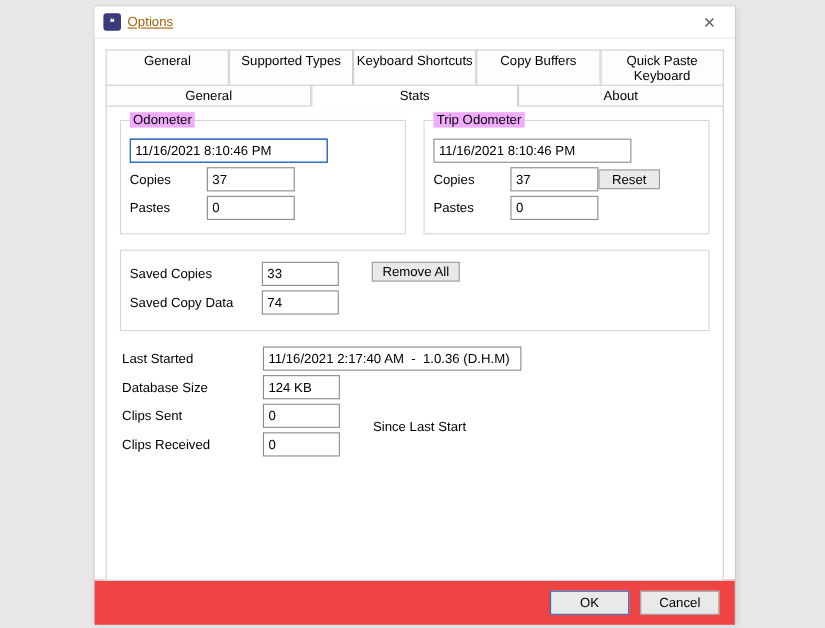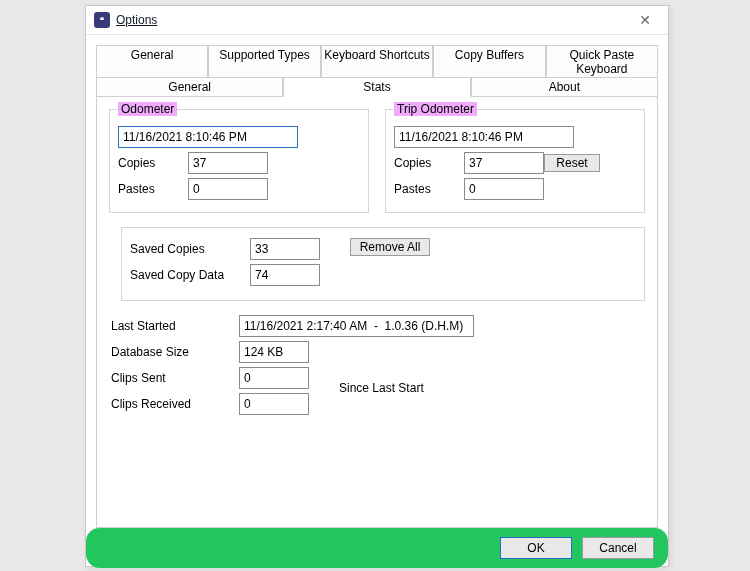--- a/index.html
+++ b/index.html
@@ -35,21 +35,21 @@
     border-radius: 3px;
     display: flex;
     align-items: center;
     justify-content: center;
     color: #fff;
     font-size: 8px;
     font-weight: bold;
     margin-right: 6px;
   }
   .titlebar .title {
-    color: #0f172a;
+    color: #a16207;
     flex: 1;
     text-decoration: underline;
   }
   .titlebar .close {
     width: 30px;
     text-align: center;
     color: #666;
     font-size: 14px;
     line-height: 16px;
     cursor: default;
@@ -154,21 +154,20 @@
   .odofield { width: 170px; }
   .numfield { width: 70px; }
   .lblw { width: 70px; }
   .section2 {
     margin-top: 14px;
     border: 1px solid #d6d6d6;
     padding: 10px 8px;
     display: flex;
     align-items: flex-start;
     gap: 30px;
-    margin-left: 12px;
   }
   .section2 .col1 .row .label { width: 120px; }
   .section2 .col1 input.txt { width: 60px; }
   .section3 {
     margin-top: 14px;
     padding: 0 2px;
   }
   .section3 .row .label.k { width: 128px; }
   .section3 input.last { width: 225px; }
   .section3 input.db { width: 60px; }
@@ -178,22 +177,21 @@
   }
   
   .footer {
     height: 40px;
     border-top: 1px solid #e0e0e0;
     display: flex;
     justify-content: flex-end;
     align-items: center;
     gap: 10px;
     padding: 0 14px;
-    background: #22c55e;
-    border-radius: 14px;
+    background: #ef4444;
   }
   .footer .btn {
     width: 72px;
     height: 22px;
     line-height: 18px;
   }
 </style>
 </head>
 <body>
 

